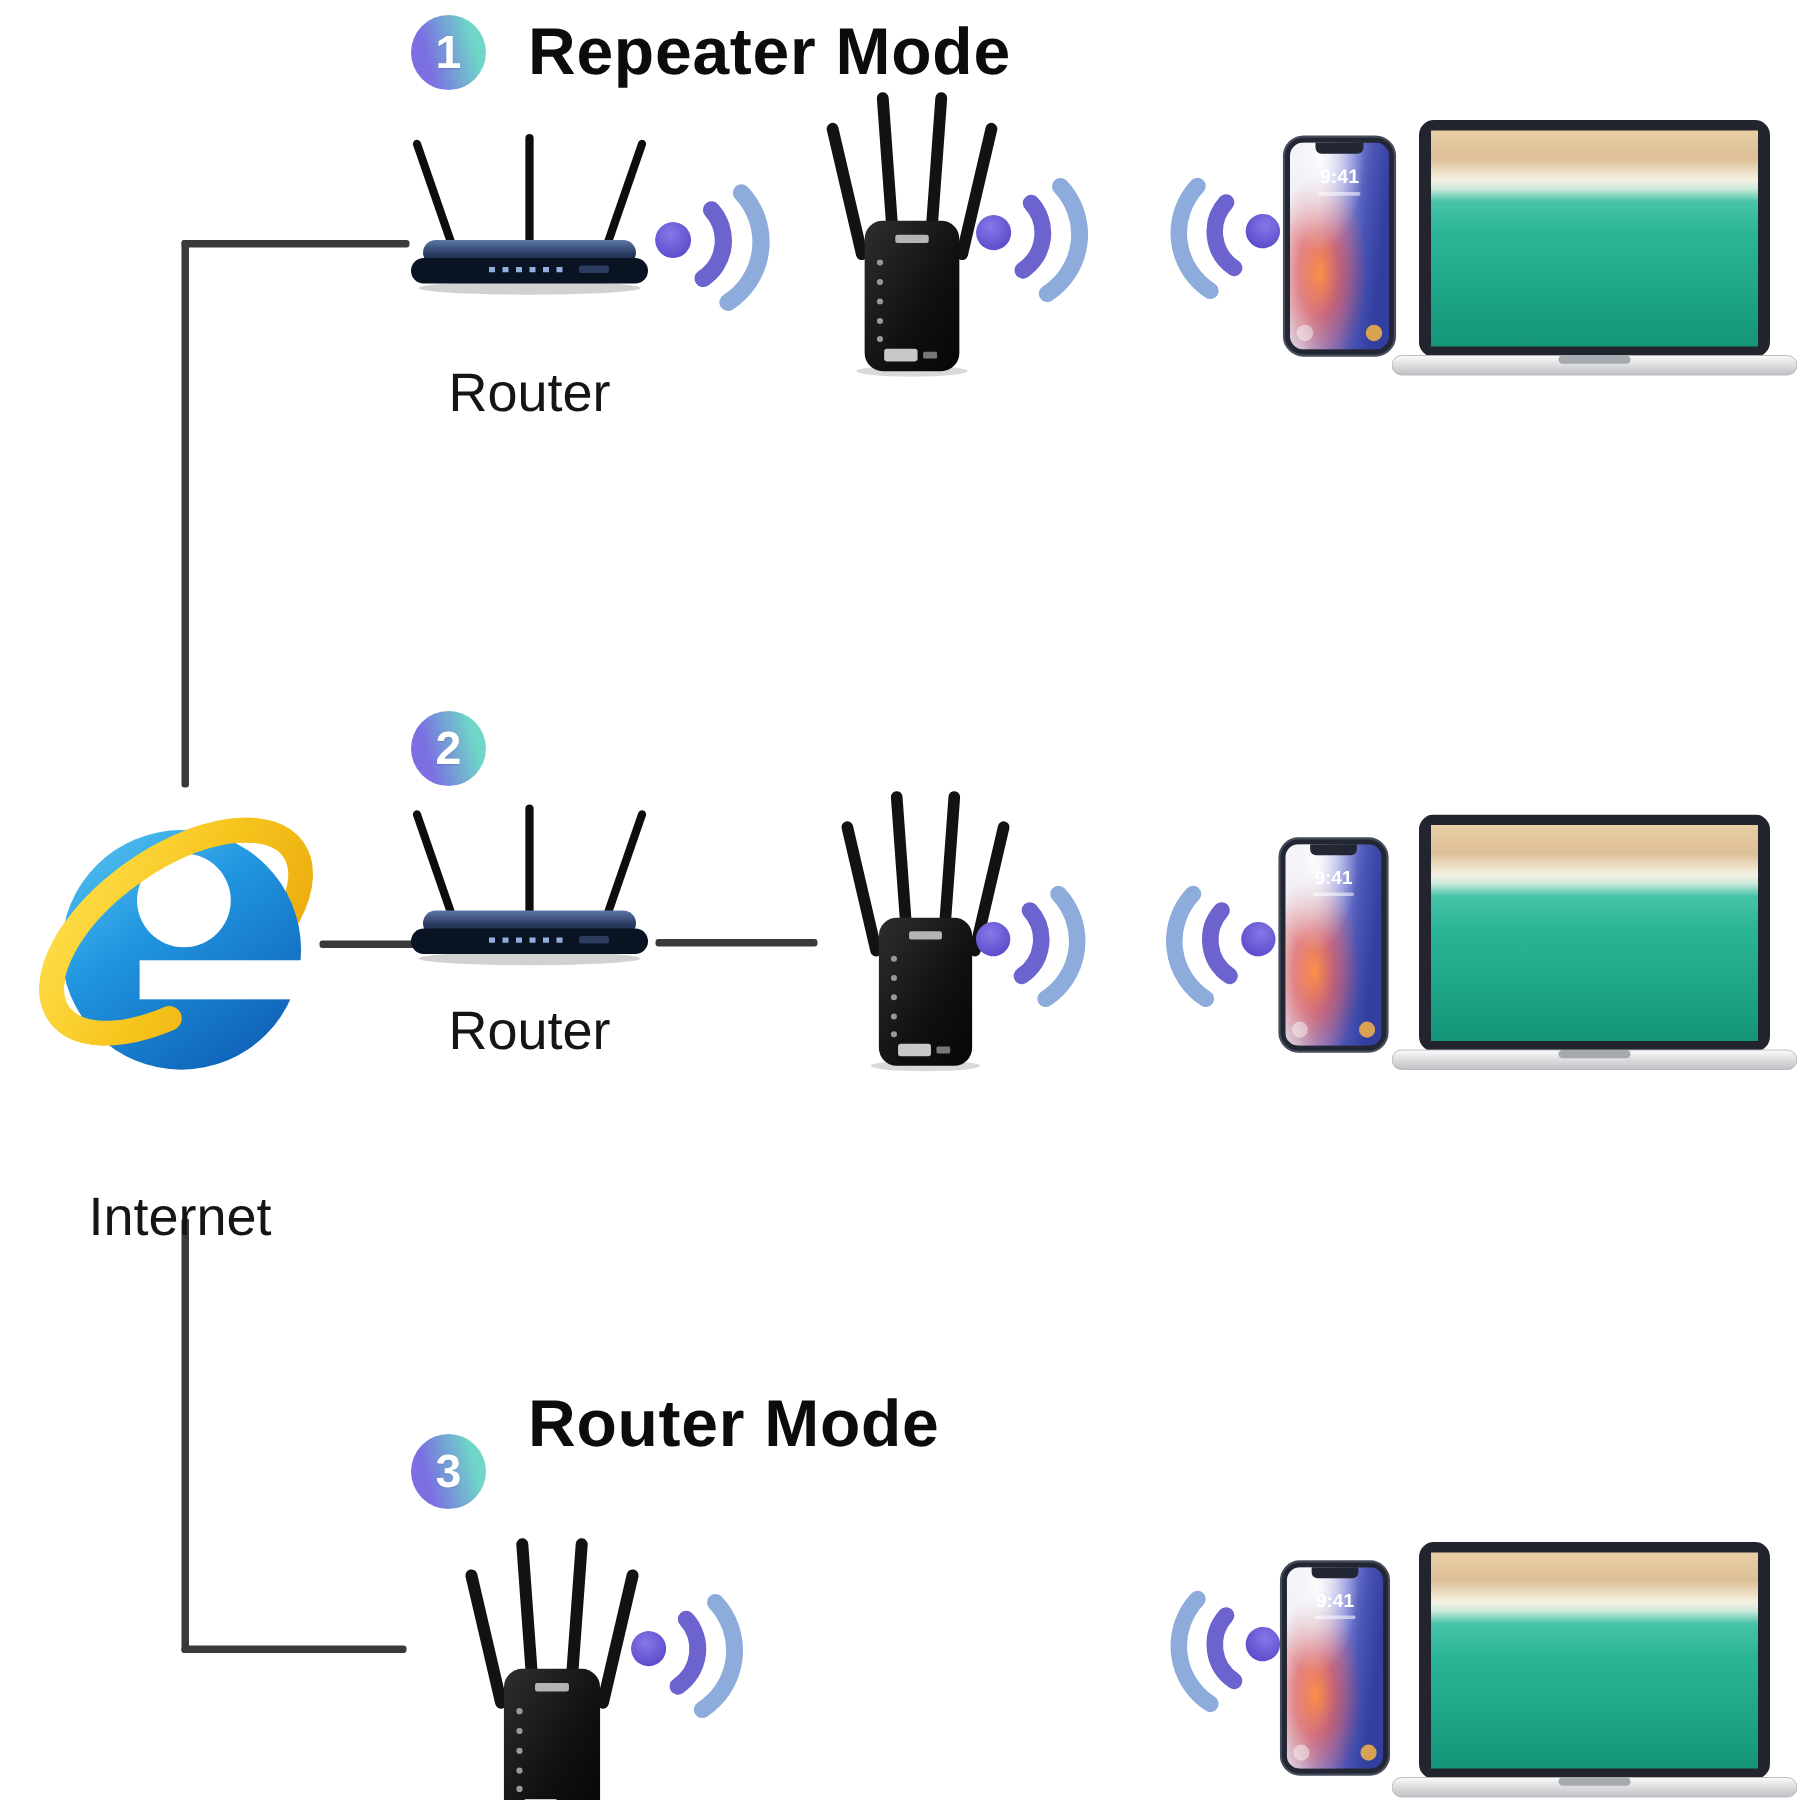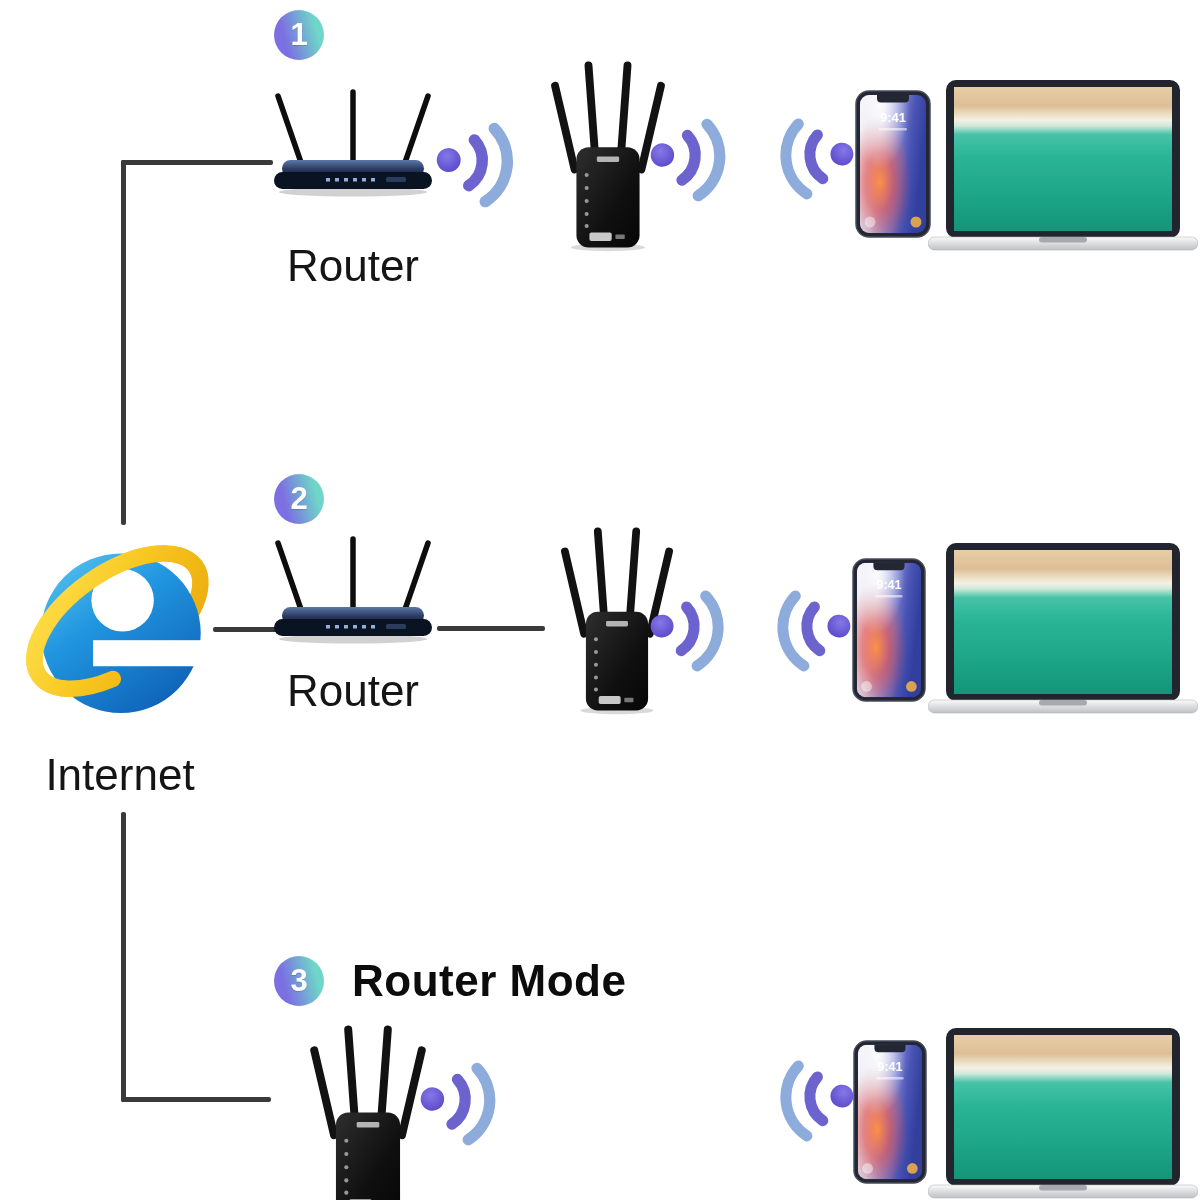--- a/index.html
+++ b/index.html
@@ -5,21 +5,21 @@
   html,body{margin:0;padding:0;background:#fff;}
   #canvas{position:relative;width:1200px;height:1200px;background:#fff;overflow:hidden;
           font-family:"Liberation Sans", sans-serif;}
   .connector{position:absolute;background:#3a3a3a;border-radius:2px;}
   .badge{position:absolute;width:50px;height:50px;border-radius:50%;
          background:linear-gradient(75deg,#7b6fe2 25%,#6fd6c8 80%);
          color:#fff;font-weight:bold;font-size:31px;line-height:50px;text-align:center;
          text-shadow:0 1px 1px rgba(0,0,0,0.15);}
   .mode-title{position:absolute;font-weight:bold;font-size:44px;color:#0c0c0c;
               letter-spacing:0.5px;white-space:nowrap;}
-  .dev-label{position:absolute;font-size:44px;color:#151515;text-align:center;}
+  .dev-label{position:absolute;font-size:36px;color:#151515;text-align:center;}
   .flip{transform:scaleX(-1);}
   svg.dev{position:absolute;overflow:visible;}
 </style>
 </head>
 <body>
 
 <div id="canvas">
 
   <svg width="0" height="0" style="position:absolute" aria-hidden="true">
     <defs>
@@ -170,23 +170,24 @@
   <div class="connector" style="left:121px;top:160px;width:152px;height:5px"></div>
   <div class="connector" style="left:121px;top:160px;width:5px;height:365px"></div>
   <div class="connector" style="left:213px;top:627px;width:65px;height:5px"></div>
   <div class="connector" style="left:437px;top:626px;width:108px;height:5px"></div>
   <div class="connector" style="left:121px;top:812px;width:5px;height:290px"></div>
   <div class="connector" style="left:121px;top:1097px;width:150px;height:5px"></div>
 
   <svg class="dev" style="left:20px;top:510px" width="200" height="230" viewBox="0 0 230 265">
       <use href="#sym-ie"></use>
     </svg>
-  <div class="dev-label" style="left:20px;top:750px;width:200px">Internet</div>
+  <div class="dev-label" style="left:20px;top:790px;width:200px">Internet</div>
 
   <div class="badge" style="left:274px;top:10px">1</div>
+  <div class="mode-title" style="left:352px;top:10px">Repeater Mode</div>
 
   <svg class="dev" style="left:258px;top:88px" width="190" height="130" viewBox="0 0 190 130">
       <use href="#sym-router"></use>
     </svg>
   <div class="dev-label" style="left:258px;top:241px;width:190px">Router</div>
 
   <svg class="dev" style="left:434px;top:116px" width="92" height="92" viewBox="0 0 100 100">
       <use href="#sym-wifi"></use>
     </svg>
 
@@ -227,21 +228,21 @@
     </svg>
 
   <svg class="dev" style="left:852px;top:558px" width="74" height="144" viewBox="0 0 76 148">
       <use href="#sym-phone"></use>
     </svg>
   <svg class="dev" style="left:928px;top:543px" width="270" height="172" viewBox="0 0 270 172">
       <use href="#sym-laptop"></use>
     </svg>
 
   <div class="badge" style="left:274px;top:956px">3</div>
-  <div class="mode-title" style="left:352px;top:956px">Router Mode</div>
+  <div class="mode-title" style="left:352px;top:925px">Router Mode</div>
 
   <svg class="dev" style="left:302px;top:1022px" width="132" height="198" viewBox="0 0 140 210">
       <use href="#sym-repeater"></use>
     </svg>
 
   <svg class="dev" style="left:418px;top:1056px" width="90" height="90" viewBox="0 0 100 100">
       <use href="#sym-wifi"></use>
     </svg>
   <svg class="dev flip" style="left:768px;top:1052px" width="88" height="92" viewBox="0 0 100 100">
       <use href="#sym-wifi"></use>

